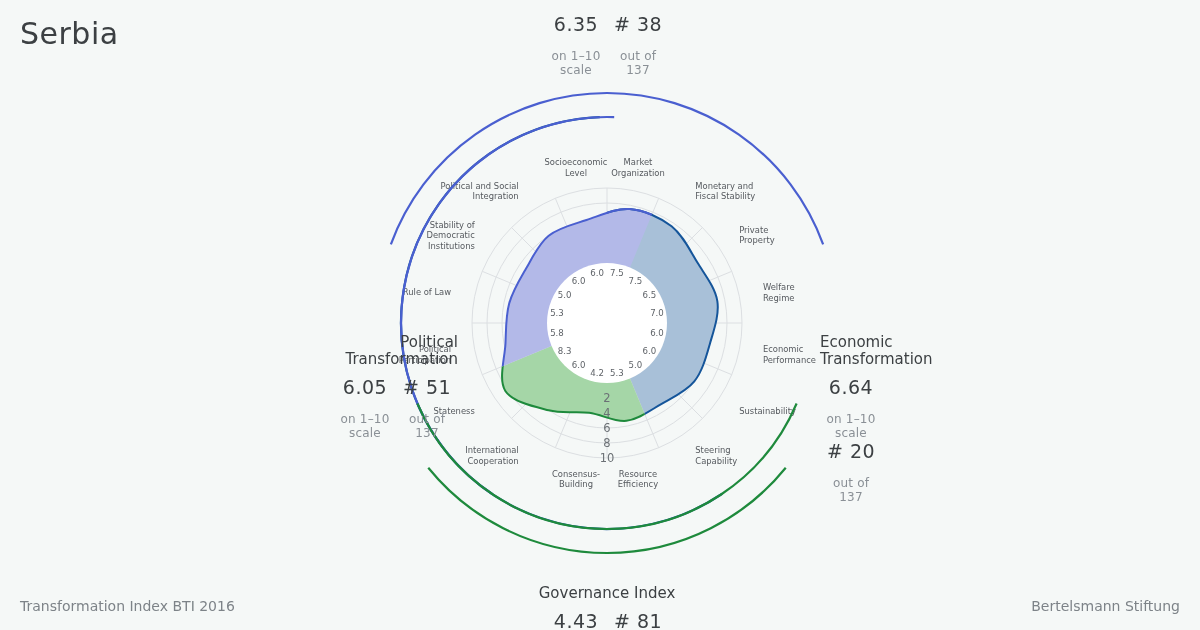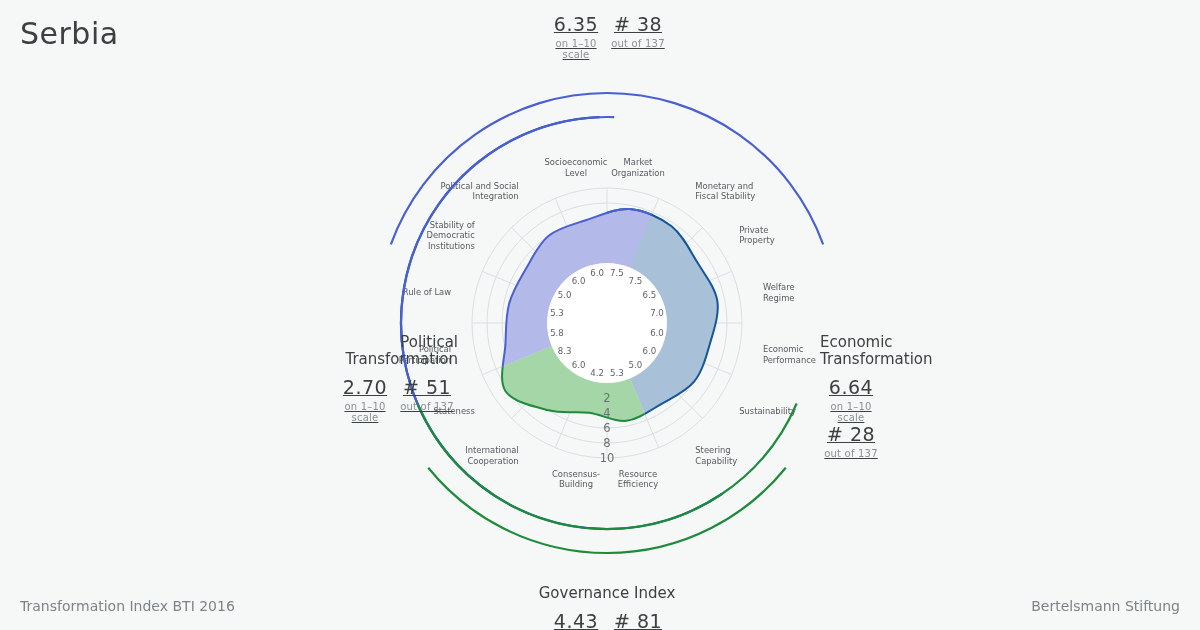--- a/index.html
+++ b/index.html
@@ -11,24 +11,24 @@
     overflow:hidden;
     position:relative;
   }
   #country-title{
     position:absolute;left:20px;top:16px;
     font-size:30px;font-weight:400;letter-spacing:0.5px;
     color:#3c4043;
   }
   .index-block{position:absolute;text-align:center;}
   .index-title{font-size:15px;line-height:17px;color:#3c4043;font-weight:400;}
-  .index-nums{display:flex;justify-content:center;gap:0px;margin-top:8px;text-decoration:underline;}
+  .index-nums{display:flex;justify-content:center;gap:0px;margin-top:8px;}
   .num-cell{width:62px;text-align:center;}
   .num-val{font-size:19px;color:#3c4043;letter-spacing:0.5px;}
-  .num-sub{font-size:10px;color:#8a9096;margin-top:3px;letter-spacing:0.2px;}
+  .num-sub{font-size:12px;color:#8a9096;margin-top:14px;letter-spacing:0.2px;}
   #status-index{left:507px;top:5px;width:200px;}
   #governance-index{left:507px;top:585px;width:200px;}
   #political-index{left:258px;top:334px;width:200px;text-align:right;}
   #political-index .index-nums{justify-content:flex-end;}
   #economic-index{left:820px;top:334px;width:200px;text-align:left;}
   #economic-index .index-nums{justify-content:flex-start;flex-direction:column;}
   #footer-left{position:absolute;left:20px;top:598px;font-size:14px;color:#7d8388;}
   #footer-right{position:absolute;right:20px;top:598px;font-size:14px;color:#7d8388;}
   svg#radar{position:absolute;left:0;top:0;}
   .spoke-label{font-size:8.4px;fill:#55595e;font-family:"DejaVu Sans",sans-serif;}
@@ -214,39 +214,39 @@
       <div class="num-sub">out of 137</div>
     </div>
   </div>
 </div>
 
 <div class="index-block" id="political-index">
   <div class="index-title">Political</div>
   <div class="index-title">Transformation</div>
   <div class="index-nums">
     <div class="num-cell">
-      <div class="num-val">2.70</div>
+      <div class="num-val">6.05</div>
       <div class="num-sub">on 1–10 scale</div>
     </div>
     <div class="num-cell">
       <div class="num-val"># 51</div>
       <div class="num-sub">out of 137</div>
     </div>
   </div>
 </div>
 
 <div class="index-block" id="economic-index">
   <div class="index-title">Economic</div>
   <div class="index-title">Transformation</div>
   <div class="index-nums">
     <div class="num-cell">
       <div class="num-val">6.64</div>
       <div class="num-sub">on 1–10 scale</div>
     </div>
     <div class="num-cell">
-      <div class="num-val"># 28</div>
+      <div class="num-val"># 20</div>
       <div class="num-sub">out of 137</div>
     </div>
   </div>
 </div>
 
 <div id="footer-left">Transformation Index BTI 2016</div>
 <div id="footer-right">Bertelsmann Stiftung</div>
 
 </body></html>

